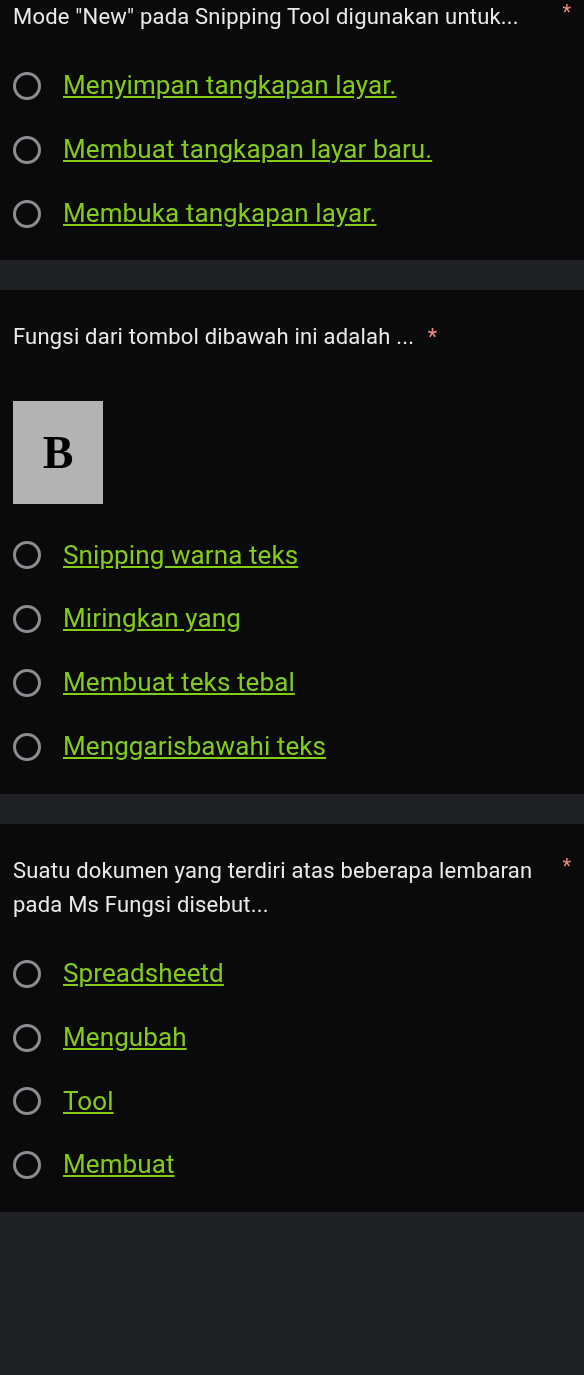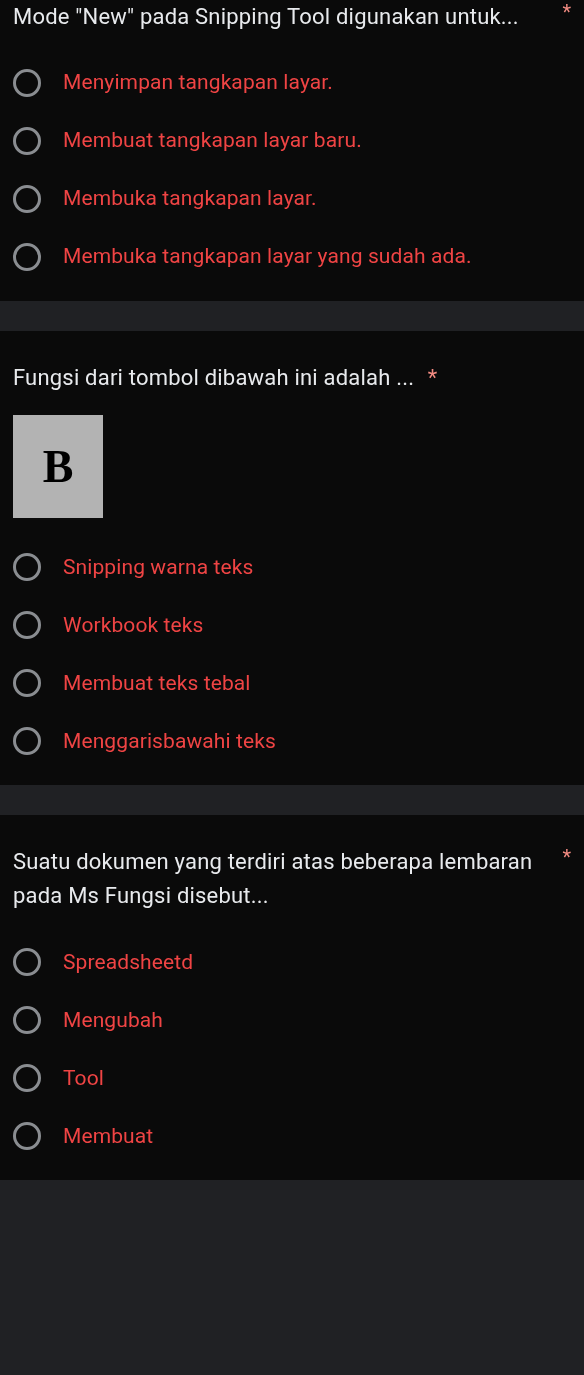--- a/index.html
+++ b/index.html
@@ -61,24 +61,25 @@
       cursor: pointer;
     }
     .radio-circle {
       width: 28px;
       height: 28px;
       border: 3px solid #8a8d91;
       border-radius: 50%;
       flex-shrink: 0;
     }
     .option-label {
-      font-size: 21px;
-      color: #ef4444;
+      font-size: 26px;
+      color: #84cc16;
       line-height: 1.3;
       letter-spacing: 0.1px;
+      text-decoration: underline;
     }
     .image-box {
       width: 90px;
       height: 103px;
       background: #b3b3b3;
       display: flex;
       align-items: center;
       justify-content: center;
       margin-bottom: 35px;
     }
@@ -107,47 +108,43 @@
       <div class="option-label">Menyimpan tangkapan layar.</div>
     </div>
     <div class="option">
       <div class="radio-circle"></div>
       <div class="option-label">Membuat tangkapan layar baru.</div>
     </div>
     <div class="option">
       <div class="radio-circle"></div>
       <div class="option-label">Membuka tangkapan layar.</div>
     </div>
-    <div class="option">
-      <div class="radio-circle"></div>
-      <div class="option-label">Membuka tangkapan layar yang sudah ada.</div>
-    </div>
   </div>
 </div>
 
 <div class="gap"></div>
 
 <div class="question-card with-top">
-  <div class="question-header" style="margin-bottom: 20px;">
+  <div class="question-header" style="margin-bottom: 46px;">
     <div class="question-text">
       <span>Fungsi dari tombol dibawah ini adalah ...</span>
       <span class="inline-asterisk">*</span>
     </div>
   </div>
   <div class="image-box">
     <span class="bold-B">B</span>
   </div>
   <div class="options">
     <div class="option">
       <div class="radio-circle"></div>
       <div class="option-label">Snipping warna teks</div>
     </div>
     <div class="option">
       <div class="radio-circle"></div>
-      <div class="option-label">Workbook teks</div>
+      <div class="option-label">Miringkan yang</div>
     </div>
     <div class="option">
       <div class="radio-circle"></div>
       <div class="option-label">Membuat teks tebal</div>
     </div>
     <div class="option">
       <div class="radio-circle"></div>
       <div class="option-label">Menggarisbawahi teks</div>
     </div>
   </div>

